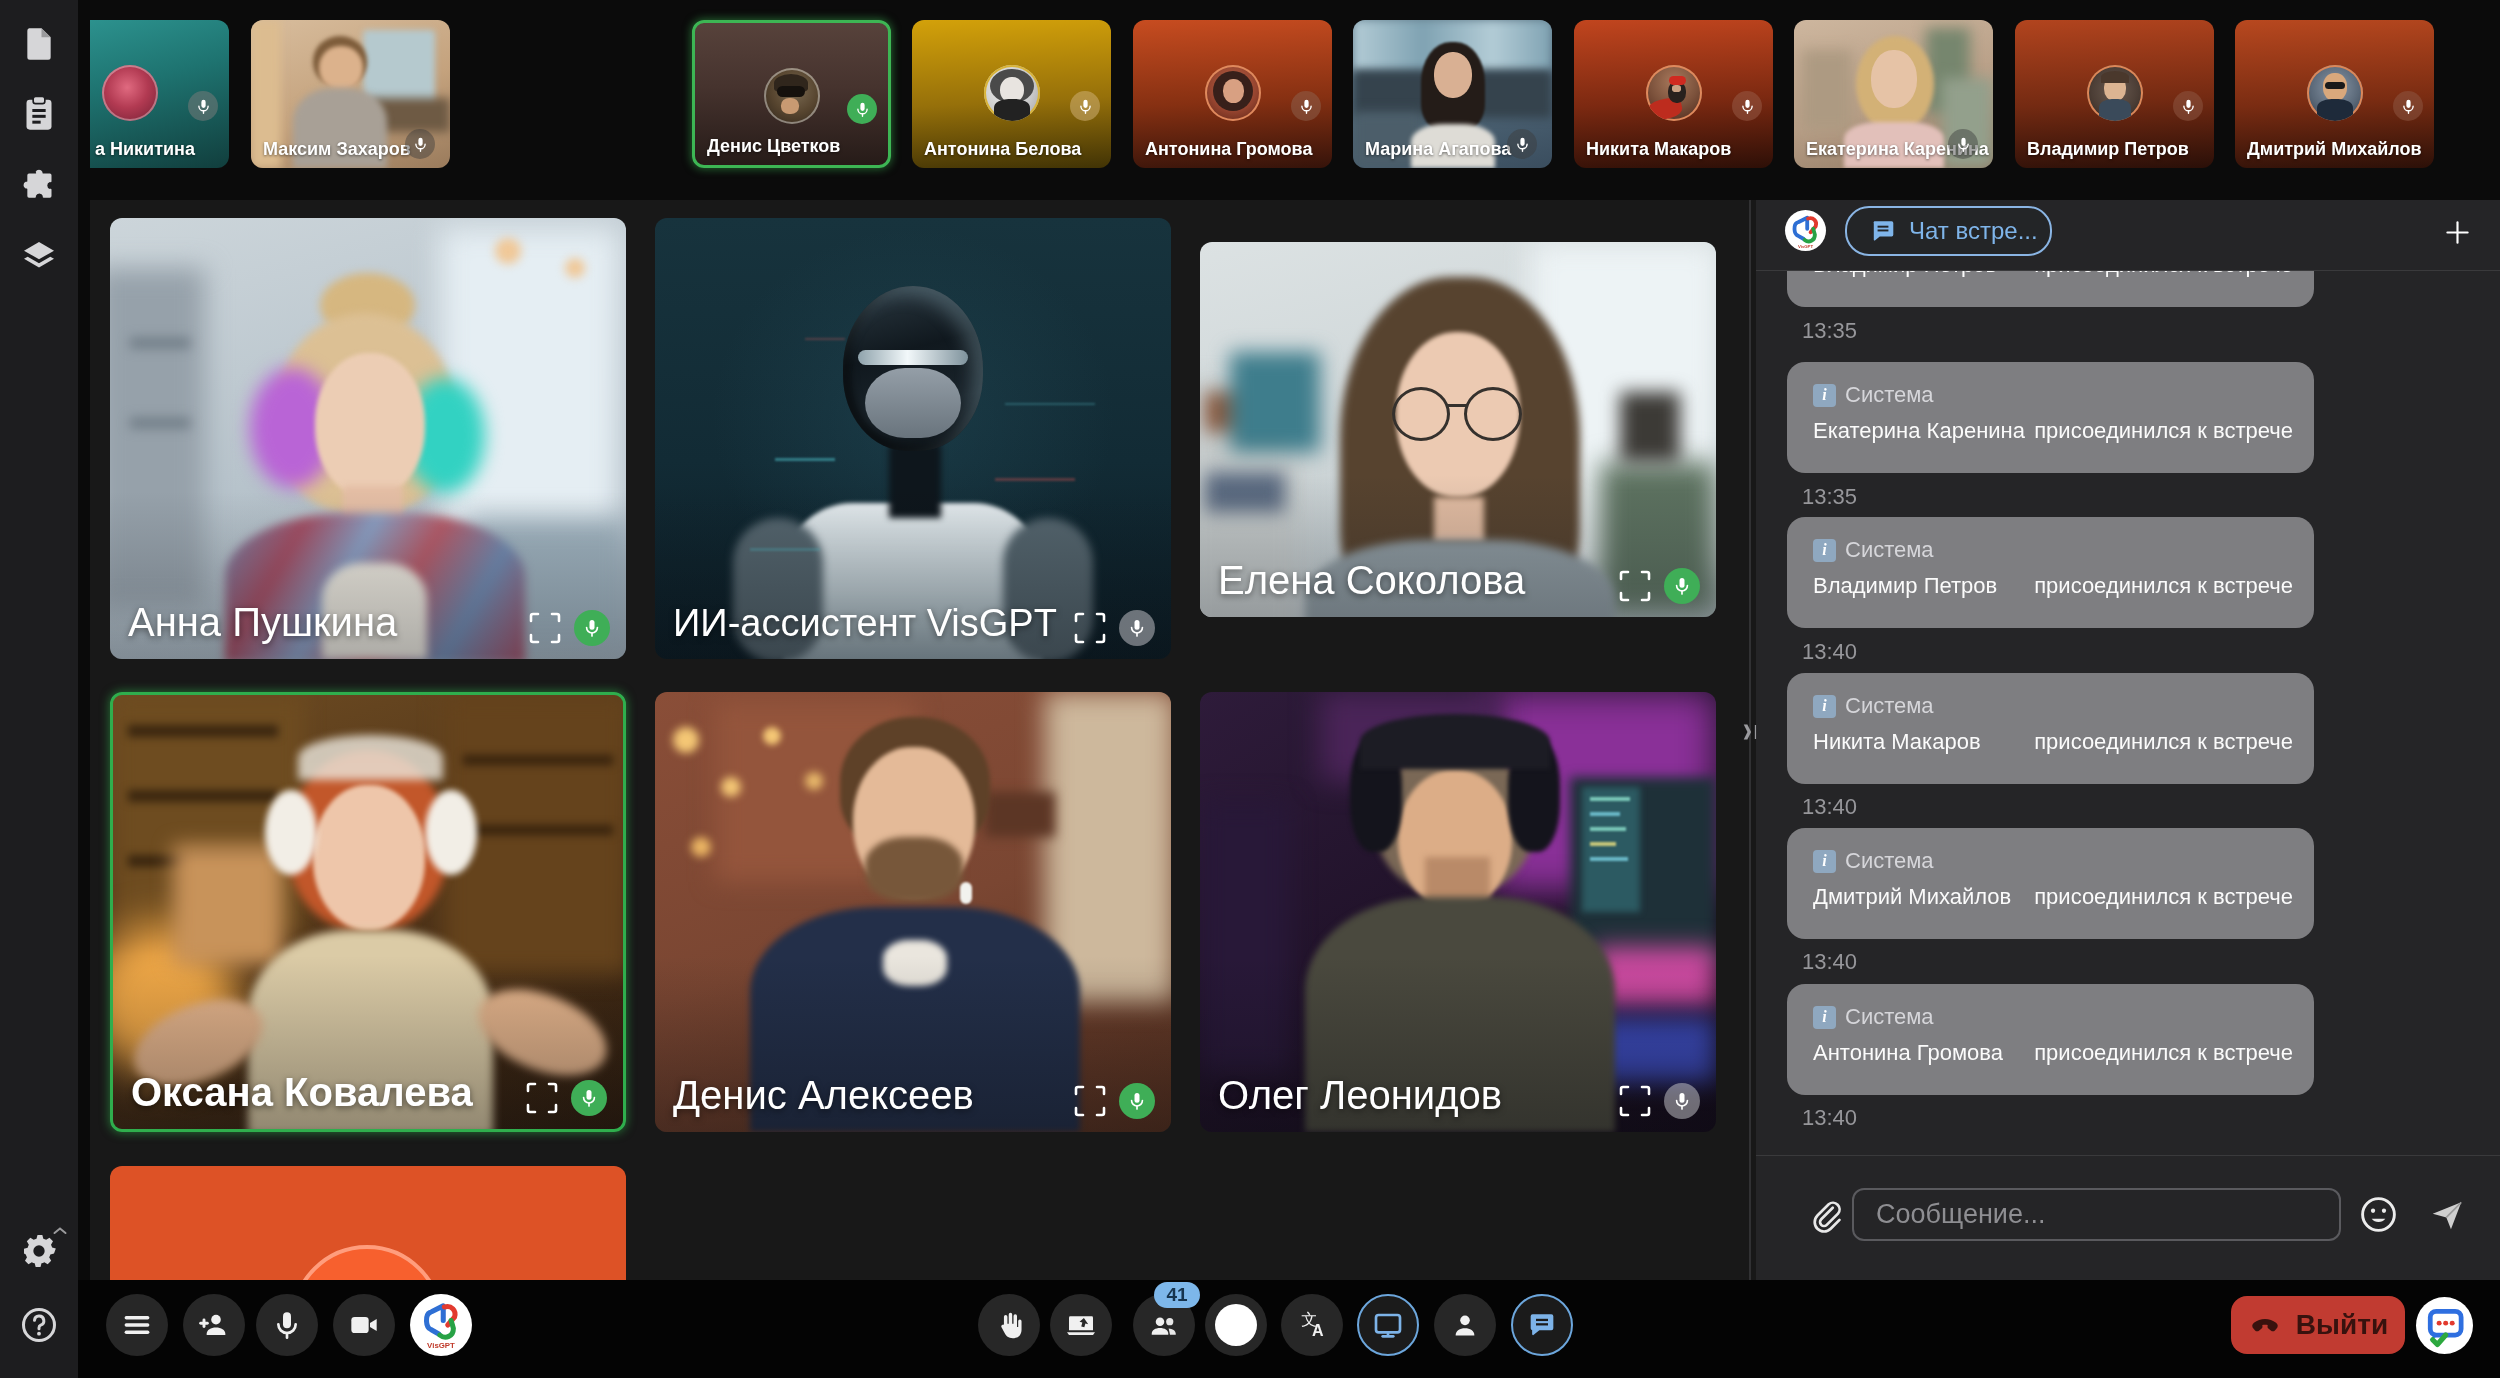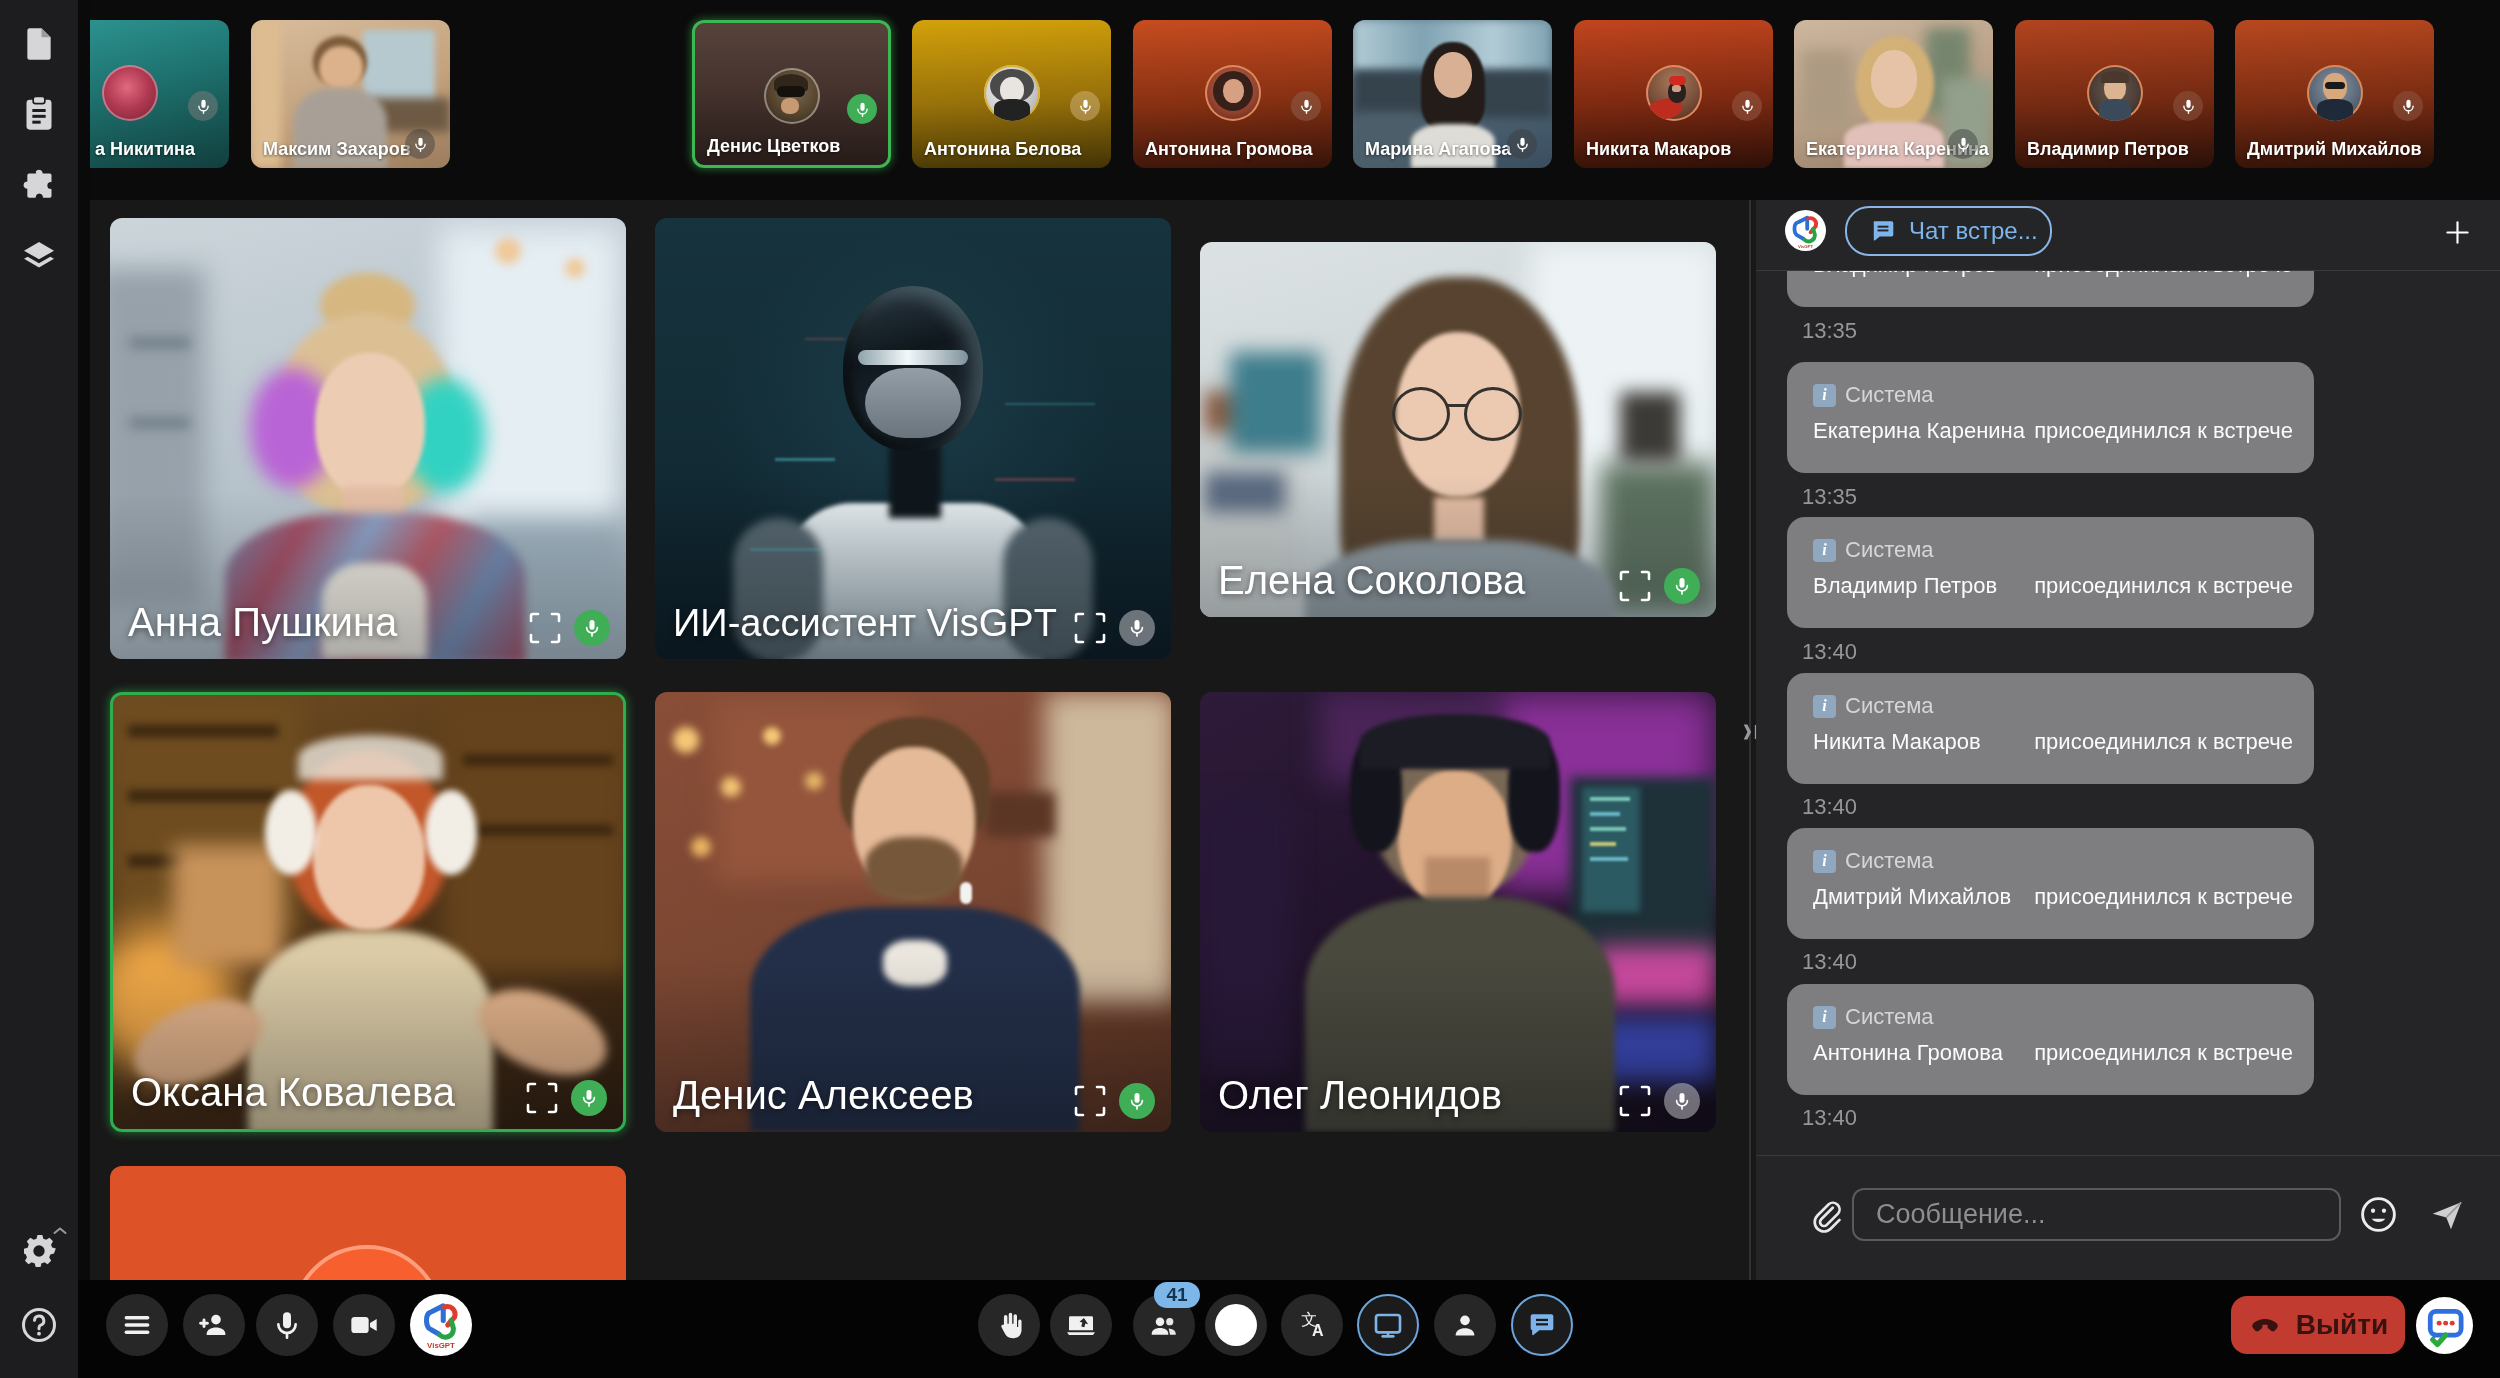--- a/index.html
+++ b/index.html
@@ -340,21 +340,21 @@
               <g fill="none" stroke="#fff" stroke-width="2" stroke-linecap="round">
                 <rect x="9" y="2.5" width="6" height="11.5" rx="3" fill="#fff" stroke="none"></rect>
                 <path d="M5.5 11.5a6.5 6.5 0 0 0 13 0"></path>
                 <line x1="12" y1="18" x2="12" y2="21.5"></line>
               </g>
             </svg>
           </div>
       </div>
     </div>
 
-    <div class="gt" style="left:20px;top:492px;height:440px;background:linear-gradient(160deg,#6e4c22 0%,#54371a 45%,#2f1d0e 100%);border:3px solid #2fae4d;box-shadow:0 0 10px 1px rgba(50,190,80,.5);">
+    <div class="gt" style="left:20px;top:492px;height:440px;background:linear-gradient(160deg,#6e4c22 0%,#54371a 45%,#2f1d0e 100%);border:3px solid #2fae4d;box-shadow:0 0 10px 1px rgba(50,190,80,.5);font-weight:bold;">
       <div class="abs" style="left:0px;top:0px;width:190px;height:240px;background:#6e4c20;filter:blur(10px);"></div>
       <div class="abs" style="left:15px;top:30px;width:150px;height:12px;background:#3a260f;filter:blur(4px);"></div>
       <div class="abs" style="left:15px;top:95px;width:150px;height:12px;background:#3a260f;filter:blur(4px);"></div>
       <div class="abs" style="left:15px;top:160px;width:150px;height:12px;background:#3a260f;filter:blur(4px);"></div>
       <div class="abs" style="left:330px;top:0px;width:186px;height:280px;background:#65431c;filter:blur(11px);"></div>
       <div class="abs" style="left:350px;top:60px;width:150px;height:10px;background:#38230d;filter:blur(4px);"></div>
       <div class="abs" style="left:350px;top:130px;width:150px;height:10px;background:#38230d;filter:blur(4px);"></div>
       <div class="abs" style="left:-25px;top:230px;width:150px;height:150px;border-radius:50%;background:#f0a847;filter:blur(20px);"></div>
       <div class="abs" style="left:60px;top:150px;width:110px;height:120px;background:#c8935a;filter:blur(10px);"></div>
       <div class="abs" style="left:175px;top:55px;width:160px;height:180px;border-radius:50% 50% 44% 44%;background:#c2572a;filter:blur(4px);"></div>

